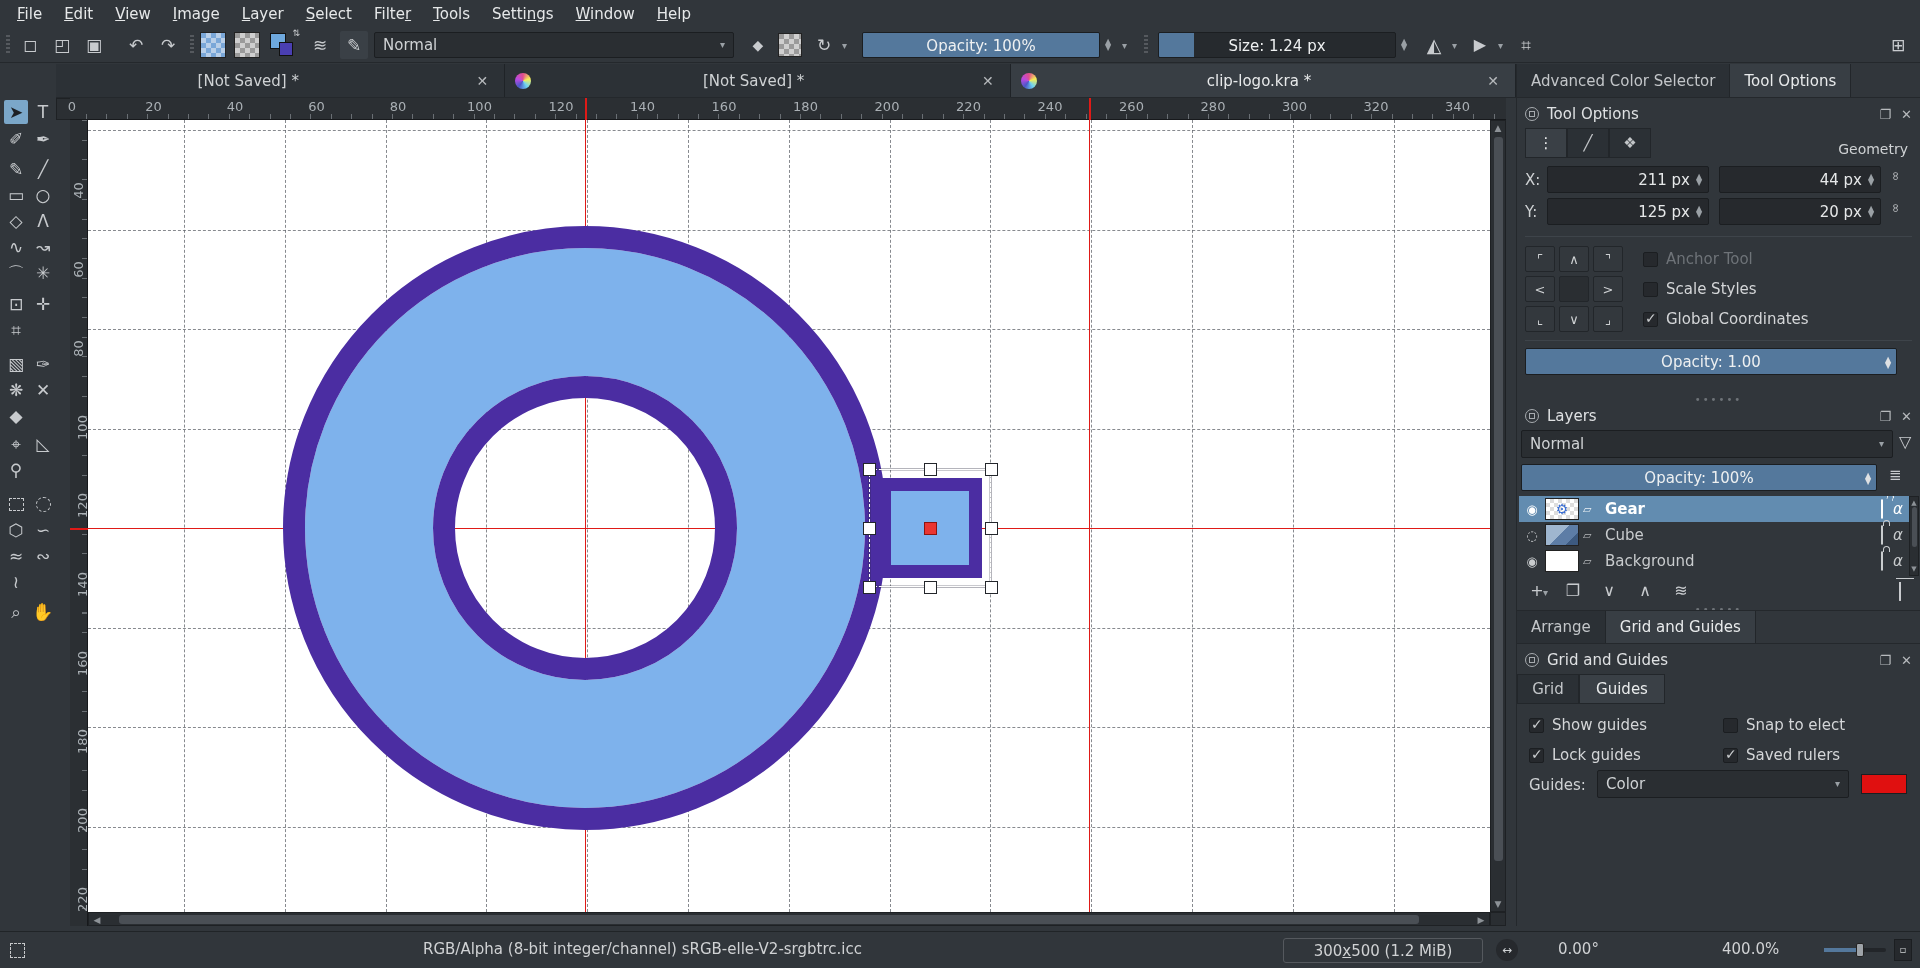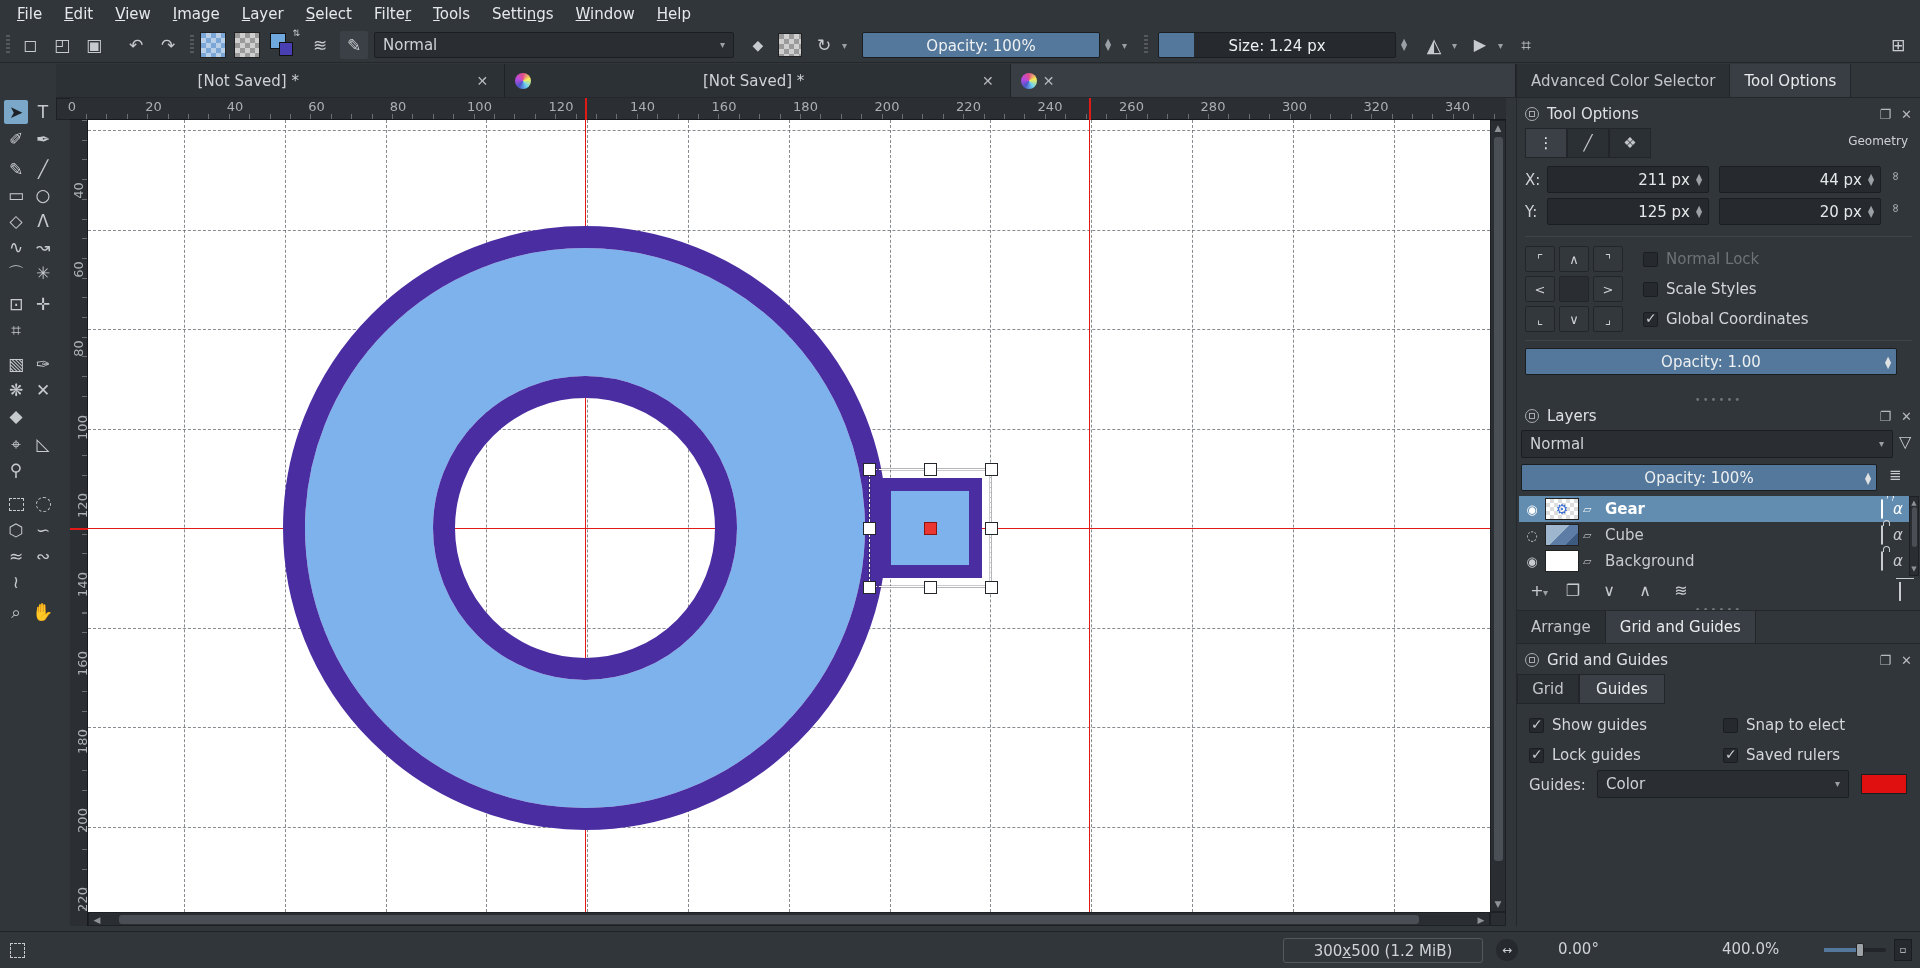--- a/index.html
+++ b/index.html
@@ -219,20 +219,21 @@
         <div class="title">[Not Saved] *</div>
         <div class="close glyph">✕</div>
       </div>
       <div class="doctab">
         <div class="appicon"></div>
         <div class="title">[Not Saved] *</div>
         <div class="close glyph">✕</div>
       </div>
       <div class="doctab active">
         <div class="appicon"></div>
+        <div class="title">clip-logo.kra *</div>
         <div class="close glyph">✕</div>
       </div>
     </div>
 
   <div id="palette" class="abs">
       <div class="tool active glyph" style="left: 4px; top: 36px;">➤</div>
       <div class="tool glyph" style="left: 31px; top: 36px;">T</div>
       <div class="tool glyph" style="left: 4px; top: 63px;">✐</div>
       <div class="tool glyph" style="left: 31px; top: 63px;">✒</div>
       <div class="tool glyph" style="left: 4px; top: 93px;">✎</div>
@@ -380,21 +381,21 @@
       <span class="lockico"></span>
       <span class="t">Tool Options</span>
       <span class="winbtns">
           <span class="glyph">❐</span>
           <span class="glyph">✕</span>
         </span>
     </div>
     <div class="subtab glyph active" style="left:8px;top:64px;width:42px">⋮</div>
     <div class="subtab glyph" style="left:50px;top:64px;width:42px">╱</div>
     <div class="subtab glyph" style="left:92px;top:64px;width:42px">❖</div>
-    <div class="flabel" style="right:12px;top:70px;font-size:12px">Geometry</div>
+    <div class="flabel" style="right:12px;top:77px;font-size:14px">Geometry</div>
 
     <div class="flabel" style="left:8px;top:107px">X:</div>
     <div class="field" style="left:30px;top:102px;width:162px">
       <span>211 px</span>
       <span class="spin glyph" style="right:3px;top:3px;height:20px;position:absolute">
           <span>▲</span>
           <span>▼</span>
         </span>
     </div>
     <div class="field" style="left:202px;top:102px;width:162px">
@@ -520,21 +521,21 @@
       <div class="abtn glyph" style="left: 42px; top: 182px;">∧</div>
       <div class="abtn glyph" style="left: 76px; top: 182px;">⌝</div>
       <div class="abtn glyph" style="left: 8px; top: 212px;">&lt;</div>
       <div class="abtn glyph" style="left: 42px; top: 212px; background: rgb(42, 46, 50);"></div>
       <div class="abtn glyph" style="left: 76px; top: 212px;">&gt;</div>
       <div class="abtn glyph" style="left: 8px; top: 242px;">⌞</div>
       <div class="abtn glyph" style="left: 42px; top: 242px;">∨</div>
       <div class="abtn glyph" style="left: 76px; top: 242px;">⌟</div>
       <div class="cbrow disabled" style="left: 126px; top: 186px;">
         <span class="cbox"></span>
-        <span class="cblabel">Normal Lock</span>
+        <span class="cblabel">Anchor Tool</span>
       </div>
       <div class="cbrow" style="left: 126px; top: 216px;">
         <span class="cbox"></span>
         <span class="cblabel">Scale Styles</span>
       </div>
       <div class="cbrow" style="left: 126px; top: 246px;">
         <span class="cbox checked"></span>
         <span class="cblabel">Global Coordinates</span>
       </div>
       <div class="cbrow" style="left: 12px; top: 652px;">
@@ -556,20 +557,21 @@
       <div class="lbtn glyph" style="left: 6px; top: 516px;">+</div>
       <div class="dd glyph" style="left: 26px; top: 524px;">▾</div>
       <div class="lbtn glyph" style="left: 42px; top: 516px;">❐</div>
       <div class="lbtn glyph" style="left: 78px; top: 516px;">∨</div>
       <div class="lbtn glyph" style="left: 114px; top: 516px;">∧</div>
       <div class="lbtn glyph" style="left: 150px; top: 516px;">≋</div>
     </div>
 
   <div id="statusbar" class="abs">
     <div class="selicon"></div>
+    <div class="abs" style="left:423px;top:8px">RGB/Alpha (8-bit integer/channel)  sRGB-elle-V2-srgbtrc.icc</div>
     <div class="sizebox">
       <span>300 </span>
         <span style="text-decoration:underline">x</span>
         <span> 500 (1.2 MiB)</span>
     </div>
     <div class="rotico glyph">↔</div>
     <div class="abs" style="left:1558px;top:8px">0.00°</div>
     <div class="abs" style="left:1722px;top:8px">400.0%</div>
     <div class="zslider">
       <div class="zfill"></div>

